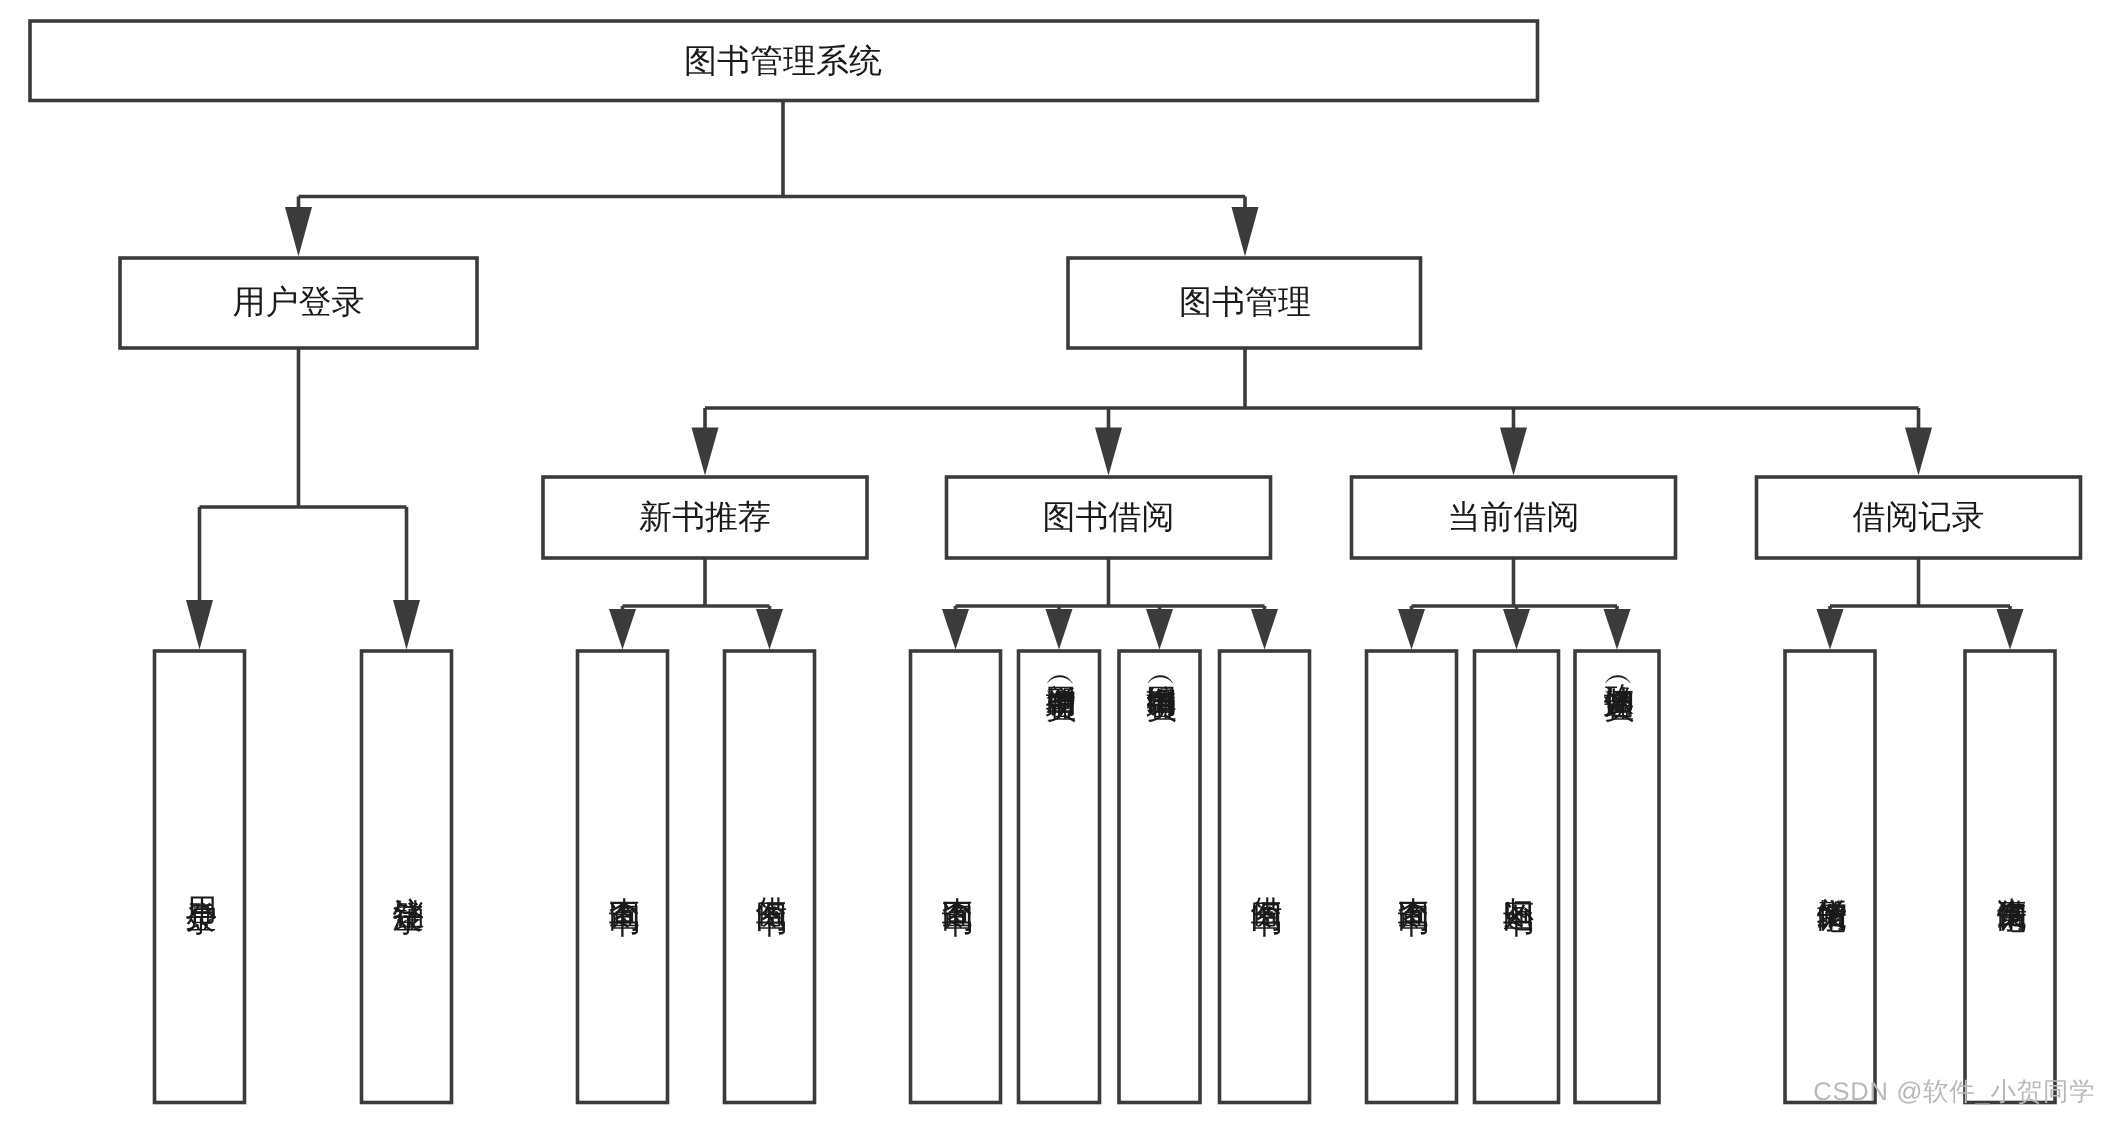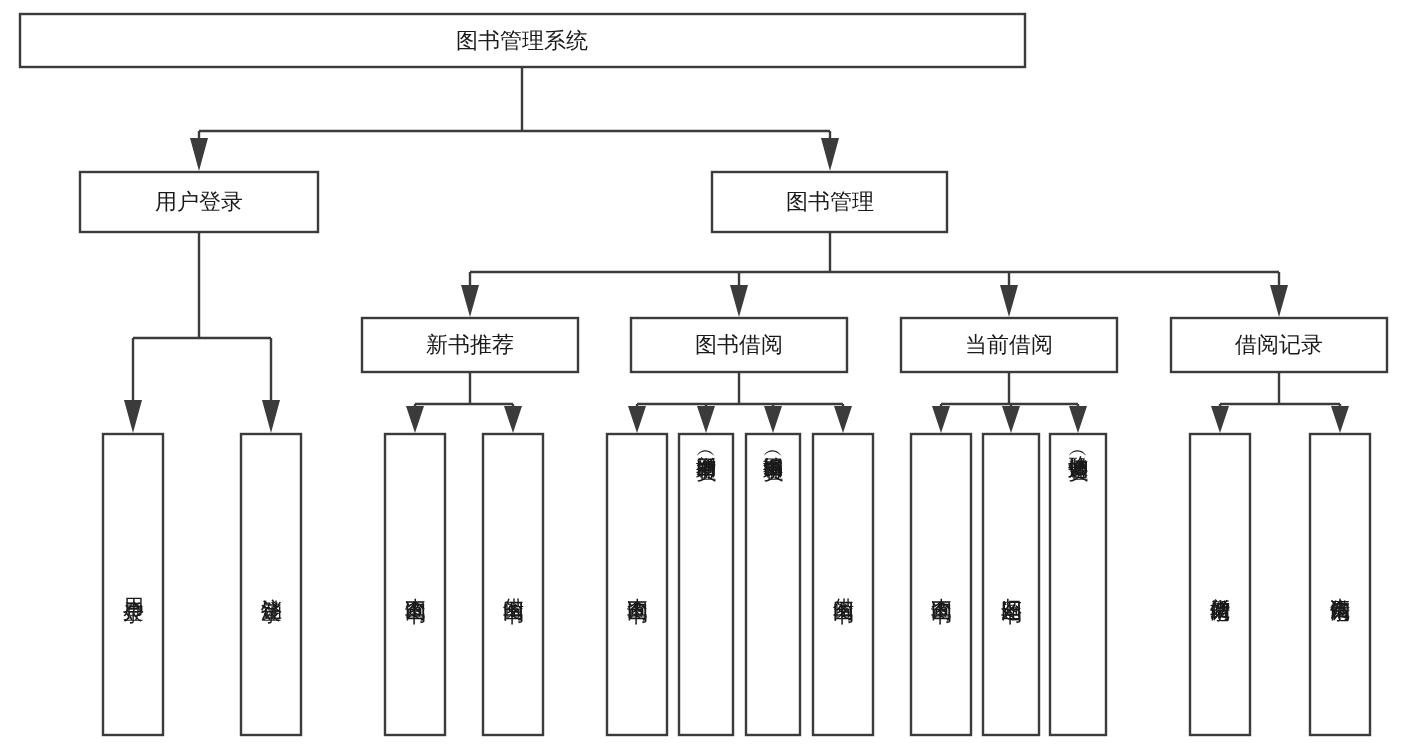--- a/index.html
+++ b/index.html
@@ -239,14 +239,15 @@
   <div class="vert-label-wrap" style="left:1050px; top:440px; width:56px; height:289px; align-items:flex-start;">
     <span class="vert-label" style="font-size:20px; letter-spacing:1px;">确认归还（管理员）</span>
   </div>
   <div class="vert-label-wrap" style="left:1190px; top:434px; width:60px; height:301px;">
     <span class="vert-label" style="font-size:20px; letter-spacing:1px;">新增借阅记录</span>
   </div>
   <div class="vert-label-wrap" style="left:1310px; top:434px; width:60px; height:301px;">
     <span class="vert-label" style="font-size:20px; letter-spacing:1px;">查询借阅记录</span>
   </div>
 
+  <div id="watermark">CSDN @软件_小贺同学</div>
 
 </div>
 
 </body></html>

